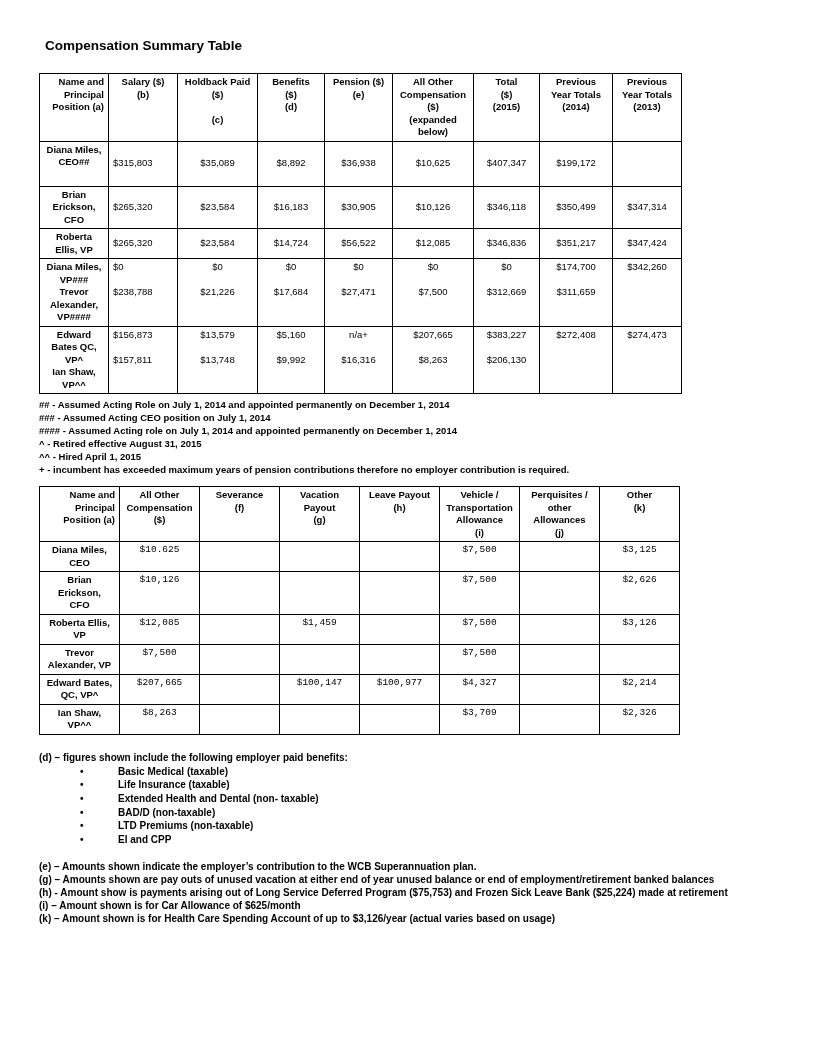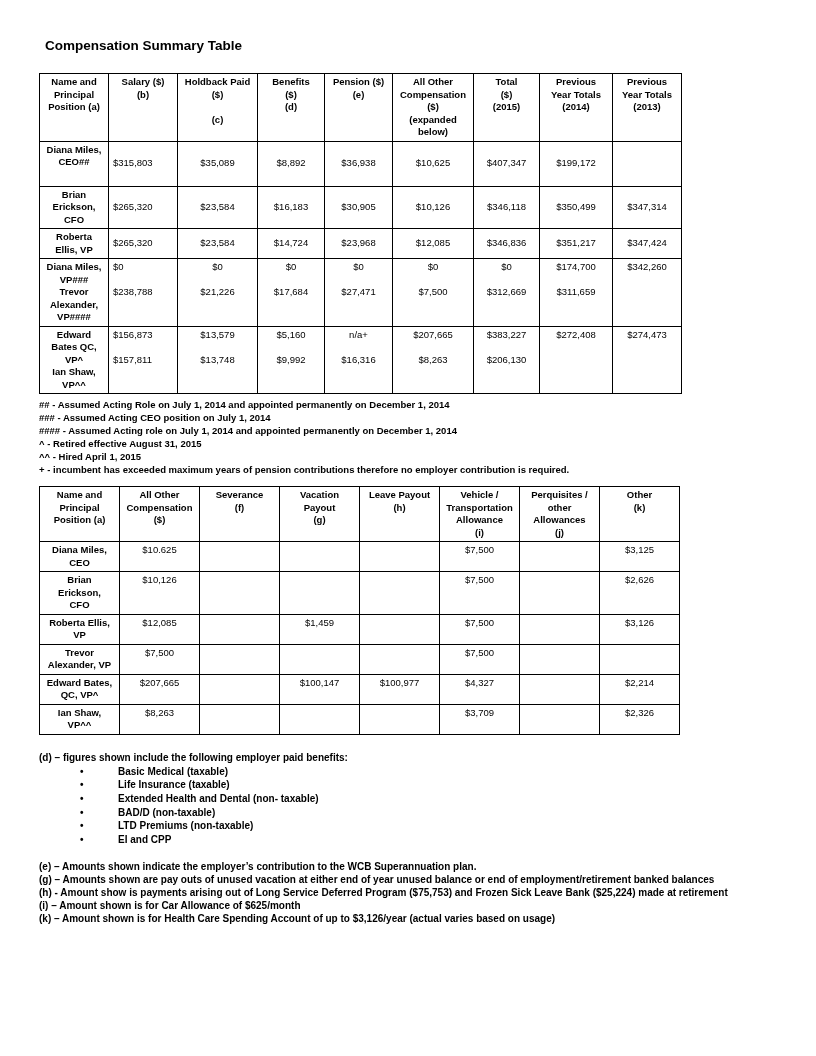--- a/index.html
+++ b/index.html
@@ -15,31 +15,31 @@
   table { border-collapse:collapse; table-layout:fixed; }
   th, td {
     border:1px solid #000;
     white-space:pre-line;
     padding:2px 4px;
     overflow:hidden;
     font-size:9.5px;
     line-height:12.5px;
   }
   th { font-weight:bold; text-align:center; vertical-align:top; }
-  th.name-h { text-align:center; }
+  th.name-h { text-align:right; }
   td.name { font-weight:bold; text-align:center; vertical-align:top; }
   td.val { font-weight:normal; text-align:center; vertical-align:middle; }
 
   .t1 { width:642px; margin-top:20px; }
   .t1 td:nth-child(2) { text-align:left; }
   .t1 tr.tall td { height:40px; }
   .t1 tr.top td.val { vertical-align:top; }
 
   .t2 { width:640px; margin-top:10px; }
-  .t2 td.val { vertical-align:top; }
+  .t2 td.val { vertical-align:top;font-family:Liberation Mono, monospace; }
 
   .fnotes { margin-top:4px; width:700px; }
   .fnotes .fn { font-size:9.5px; font-weight:bold; line-height:13px; }
 
   .notes2 { margin-top:16px; width:695px; font-size:10px; font-weight:bold; line-height:13px; }
   ul.benefits { margin:1px 0 0 0; padding:0 0 0 41px; }
   ul.benefits li { list-style:none; position:relative; padding-left:38px; line-height:13.7px; }
   ul.benefits li::before { content:"\2022"; position:absolute; left:0; top:0; }
   .notes2 .gap { height:13px; }
 </style>
@@ -119,21 +119,21 @@
         <td class="val">$346,118</td>
         <td class="val">$350,499</td>
         <td class="val">$347,314</td>
       </tr>
       <tr>
         <td class="name">Roberta
 Ellis, VP</td>
         <td class="val">$265,320</td>
         <td class="val">$23,584</td>
         <td class="val">$14,724</td>
-        <td class="val">$23,968</td>
+        <td class="val">$56,522</td>
         <td class="val">$12,085</td>
         <td class="val">$346,836</td>
         <td class="val">$351,217</td>
         <td class="val">$347,424</td>
       </tr>
       <tr class="top">
         <td class="name">Diana Miles,
 VP###
 Trevor
 Alexander,

